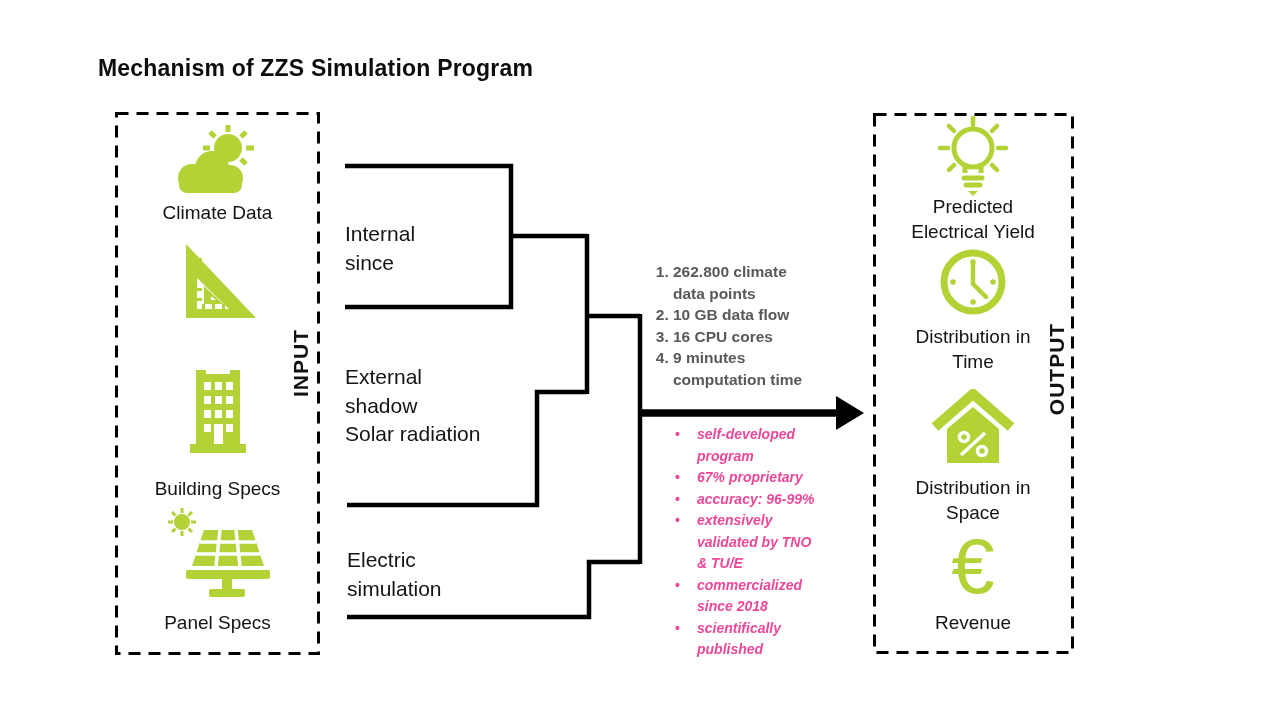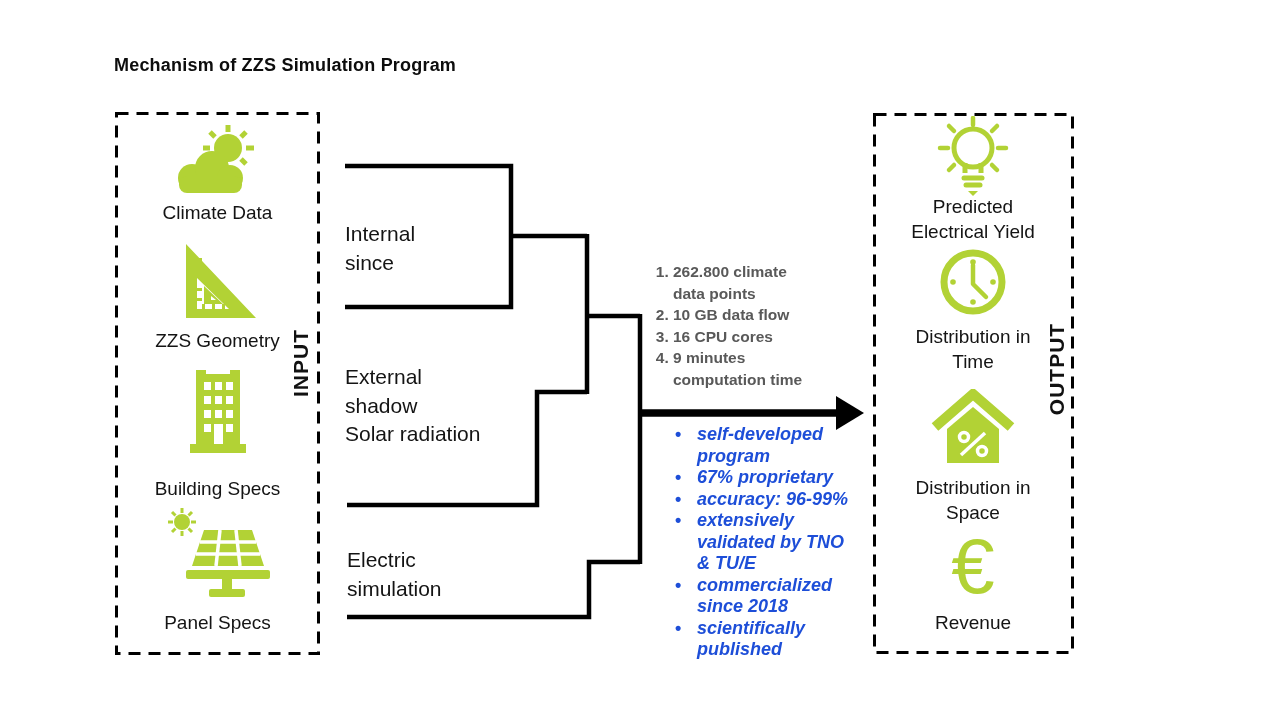--- a/index.html
+++ b/index.html
@@ -1,35 +1,35 @@
 <!DOCTYPE html>
 <html><head>
 <meta charset="utf-8">
 <style>
   html,body{margin:0;padding:0;background:#ffffff;width:1280px;height:720px;overflow:hidden;
     font-family:"Liberation Sans","DejaVu Sans",sans-serif;}
   .canvas{position:relative;width:1280px;height:720px;background:#fff;}
   .abs{position:absolute;}
-  .title{left:114px;top:55px;font-size:18px;font-weight:bold;color:#0d0d0d;letter-spacing:.2px;}
+  .title{left:98px;top:55px;font-size:23px;font-weight:bold;color:#0d0d0d;letter-spacing:.2px;}
   .bg-svg{left:0;top:0;width:1280px;height:720px;}
   
   .in-col{left:115px;width:205px;text-align:center;}
   .out-col{left:873px;width:200px;text-align:center;}
   .caption{font-size:19px;line-height:25px;color:#141414;white-space:pre-line;}
   .vlabel{font-size:21px;font-weight:600;color:#111;letter-spacing:1px;
     transform:translate(-50%,-50%) rotate(-90deg);white-space:nowrap;}
   .branch-label{font-size:21px;line-height:28.5px;color:#141414;white-space:pre-line;}
   .note-intro{left:649px;top:231px;width:195px;font-size:13.5px;font-style:italic;
     color:#595959;line-height:1.2;white-space:pre-line;}
   ol.specs{left:649px;top:261px;width:205px;margin:0;padding:0 0 0 24px;list-style:decimal outside;}
   ol.specs li{font-size:15.5px;font-weight:bold;color:#595959;
     line-height:21.5px;white-space:pre-line;}
   ul.facts{left:649px;top:424px;width:215px;margin:0;padding:0;list-style:none;}
-  ul.facts li{position:relative;padding-left:48px;font-size:18px;font-weight:bold;
-    font-style:italic;color:#1d4ed8;line-height:21.5px;white-space:pre-line;}
+  ul.facts li{position:relative;padding-left:48px;font-size:14px;font-weight:bold;
+    font-style:italic;color:#ec4899;line-height:21.5px;white-space:pre-line;}
   ul.facts li::before{content:"\2022";position:absolute;left:26px;top:0;font-style:normal;}
   .euro{font-size:78px;line-height:78px;font-weight:500;}
   .icon-wrap{display:inline-block;}
 </style>
 </head>
 <body>
 
 <div class="canvas">
 
   <svg class="abs bg-svg" viewBox="0 0 1280 720" xmlns="http://www.w3.org/2000/svg">
@@ -80,21 +80,20 @@
           <rect x="19" y="46" width="5" height="3"></rect>
             <rect x="19" y="56" width="5" height="3"></rect>
           <rect x="24" y="62" width="3" height="5"></rect>
             <rect x="34" y="62" width="3" height="5"></rect>
           <rect x="44" y="62" width="3" height="5"></rect>
             <rect x="56" y="62" width="3" height="5"></rect>
         </g>
       </svg>
     </span>
   </div>
-  <div class="abs in-col caption" style="top:328px">ZZS Geometry</div>
 
   <div class="abs in-col" style="top:366px">
     <span class="icon-wrap">
       <svg width="76" height="92" viewBox="0 0 76 92">
         <g fill="#b2d235">
           <rect x="16" y="4" width="10" height="8"></rect>
             <rect x="50" y="4" width="10" height="8"></rect>
           <rect x="16" y="8" width="44" height="72"></rect>
           <rect x="10" y="78" width="56" height="9"></rect>
         </g>

